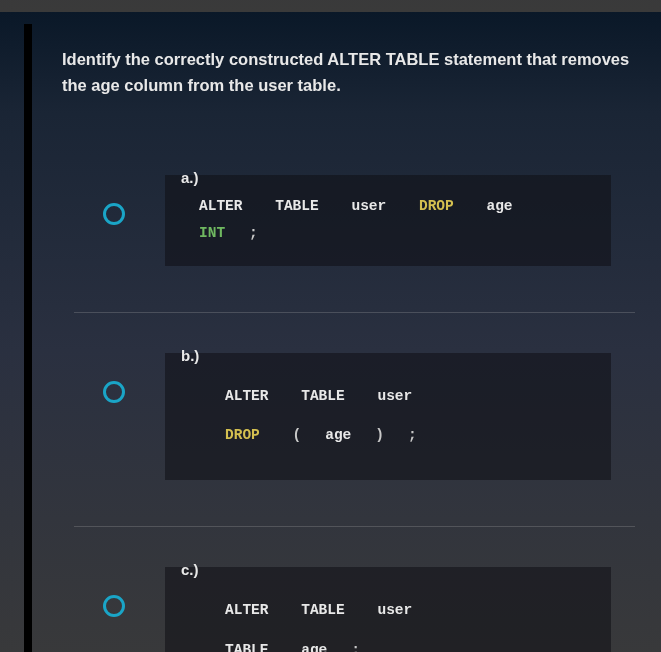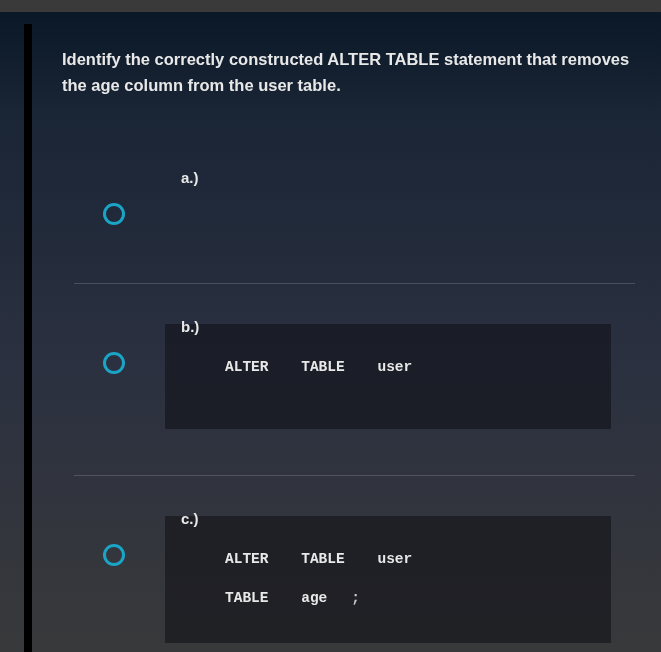--- a/index.html
+++ b/index.html
@@ -94,34 +94,46 @@
 <div class="question-header">Identify the correctly constructed ALTER TABLE statement that removes the age column from the user table.</div>
 
 <div class="options-container">
 
   <div class="option-row first">
     <div class="radio-col">
       <div class="radio-circle"></div>
     </div>
     <div class="option-content">
       <div class="option-label">a.)</div>
+      <div class="code-block">
+        <span class="kw-white">ALTER</span>
+        <span class="kw-white">TABLE</span>
+        <span class="kw-white">user</span>
+        <span class="kw-yellow">DROP</span>
+        <span class="kw-white">age</span>
+        <span class="kw-green">INT</span><span class="punct">;</span>
+      </div>
     </div>
   </div>
 
   <div class="option-row">
     <div class="radio-col">
       <div class="radio-circle"></div>
     </div>
     <div class="option-content">
       <div class="option-label">b.)</div>
       <div class="code-block tall">
         <div>
           <span class="kw-white">ALTER</span>
           <span class="kw-white">TABLE</span>
           <span class="kw-white">user</span>
+        </div>
+        <div>
+          <span class="kw-yellow">DROP</span>
+          <span class="punct">(</span><span class="kw-white">age</span><span class="punct">)</span><span class="punct">;</span>
         </div>
       </div>
     </div>
   </div>
 
   <div class="option-row">
     <div class="radio-col">
       <div class="radio-circle"></div>
     </div>
     <div class="option-content">

